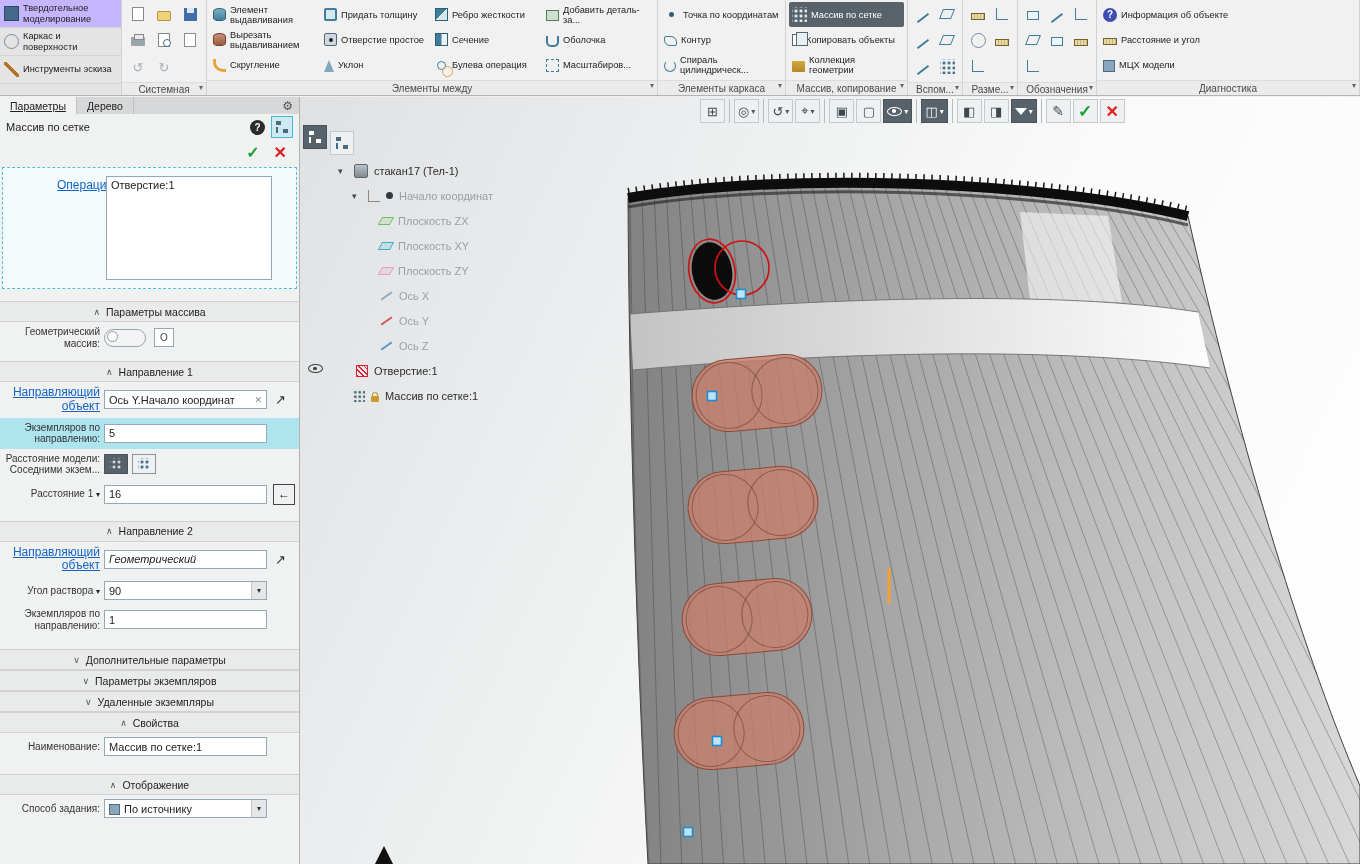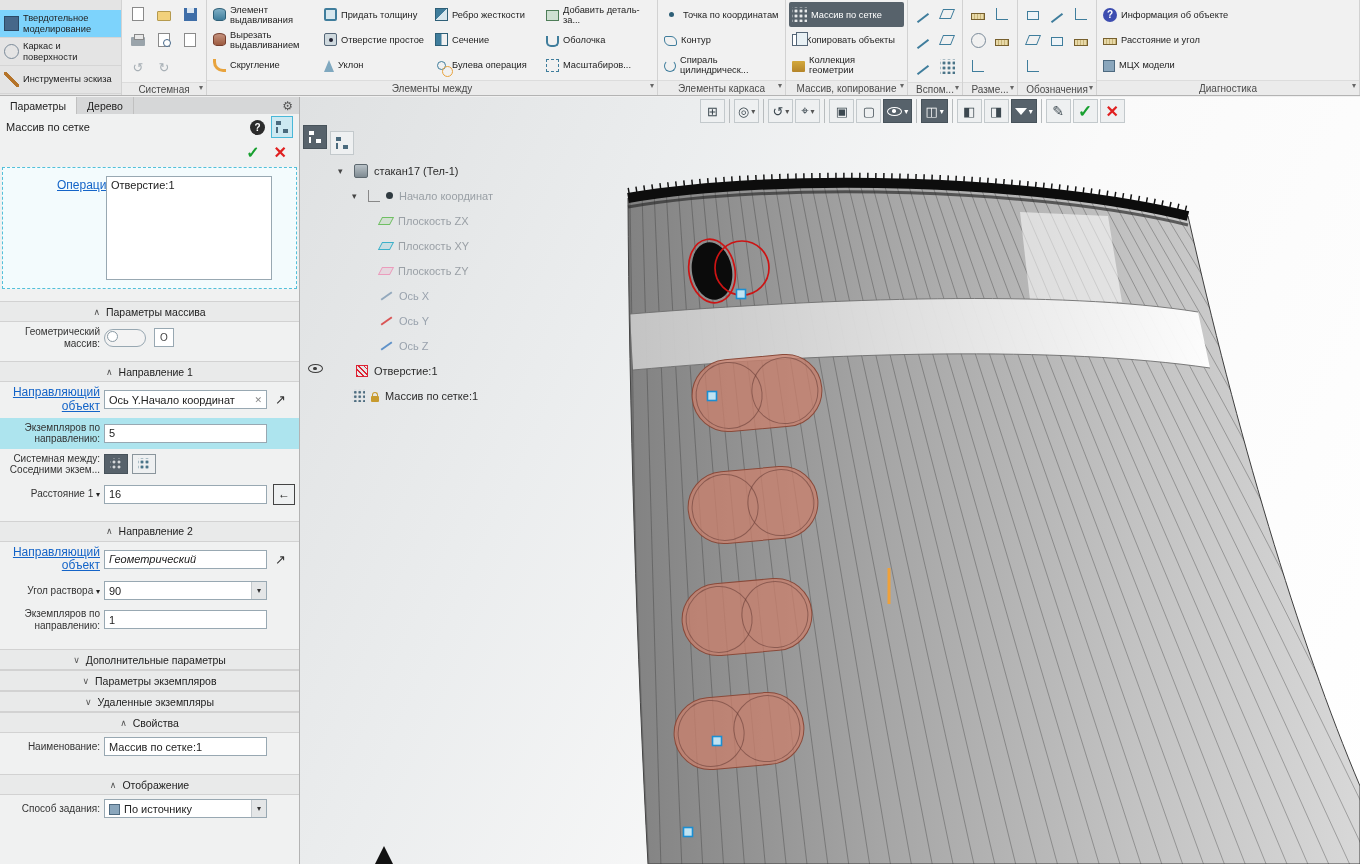--- a/index.html
+++ b/index.html
@@ -8,21 +8,21 @@
 
   
   .ribbon{position:absolute;left:0;top:0;width:1360px;height:96px;display:flex;background:#f1f1f1;border-bottom:1px solid #b3b3b3;box-sizing:border-box;}
   .rgroup{display:flex;flex-direction:column;border-right:1px solid #d2d2d2;box-sizing:border-box;min-width:0;}
   .rgroup-body{flex:1;display:flex;padding:2px 3px;box-sizing:border-box;}
   .rgroup-label{position:relative;height:14px;font-size:10px;color:#4a4a4a;background:#ebebeb;border-top:1px solid #dcdcdc;display:flex;align-items:center;justify-content:center;white-space:nowrap;overflow:hidden;}
   .rgroup-label .gcaret:after{content:"▾";position:absolute;right:3px;top:0;font-size:8px;color:#666;}
   
   .rg-tabs{width:122px;background:#e4e4e4;}
   .mode-tab{height:27px;display:flex;align-items:center;gap:4px;padding:0 4px;font-size:9.3px;line-height:1.08;cursor:default;border-bottom:1px solid #d5d5d5;}
-  .mode-tab.active{background:#7dd3fc;margin-top:10px;}
+  .mode-tab.active{background:#c4b5fd;}
   
   .rbtn{display:flex;align-items:center;gap:4px;padding:0 3px;font-size:9.3px;line-height:1.08;white-space:normal;border-radius:2px;cursor:default;}
   .rbtn.sel{background:#57626b;color:#fff;}
   .rbtn-label{display:block;}
   .sys-grid{display:grid;grid-template-columns:repeat(3,26px);grid-auto-rows:26px;align-items:center;justify-items:center;}
   .col3{display:grid;grid-template-rows:repeat(3,1fr);}
   .grid43{display:grid;grid-auto-flow:column;grid-template-rows:repeat(3,1fr);grid-template-columns:repeat(4,111px);}
   .icons-grid2{display:grid;grid-template-columns:repeat(2,24px);grid-auto-rows:26px;align-items:center;justify-items:center;}
   .icons-grid3{display:grid;grid-template-columns:repeat(3,24px);grid-auto-rows:26px;align-items:center;justify-items:center;}
 
@@ -129,21 +129,21 @@
   .trow .tcaret{font-size:9px;color:#444;width:10px;}
   .tlabel{font-size:11px;color:#2c2c2c;}
   .tlabel.gray{color:#9aa0a6;}
   .tlabel.grayblue{color:#99a2ad;}
   .tree-eye{position:absolute;left:-4px;top:206px;}
 
   
   .panel{position:absolute;left:0;top:97px;width:300px;height:767px;background:#f0f1f1;border-right:1px solid #b3b3b3;box-sizing:border-box;overflow:hidden;}
   .ptabs{height:17px;background:#d6d7d8;display:flex;align-items:stretch;font-size:10.5px;}
   .ptab{padding:1px 10px 0;display:flex;align-items:center;background:#d6d7d8;border-right:1px solid #c0c0c0;cursor:default;}
-  .ptab.active{background:#f0f1f1;}
+  .ptab.active{background:#f0f1f1;text-decoration:underline;}
   .ptab-gear{margin-left:auto;padding:0 6px;display:flex;align-items:center;font-size:12px;color:#555;cursor:default;}
   .phead{height:26px;display:flex;align-items:center;padding:0 6px;gap:6px;}
   .ptitle{font-size:11px;color:#222;flex:1;}
   .phelp{width:15px;height:15px;border-radius:50%;background:#2c2c2c;color:#fff;font-size:10px;font-weight:bold;display:flex;align-items:center;justify-content:center;cursor:default;}
   .pstruct{width:20px;height:20px;border:1px solid #49b8d8;background:#cde9f2;display:flex;align-items:center;justify-content:center;cursor:default;}
   .pconfirm{height:24px;display:flex;align-items:center;justify-content:flex-end;gap:14px;padding:0 12px;}
   .pok{color:#18a030;font-size:16px;font-weight:bold;cursor:default;}
   .pcancel{color:#e02020;font-size:16px;font-weight:bold;cursor:default;}
   .pblue{margin:3px 2px 0 2px;height:122px;border:1px dashed #53c0da;background:#f3fbfd;position:relative;box-sizing:border-box;}
   .plink{color:#1464c8;text-decoration:underline;font-size:12px;cursor:default;}
@@ -645,21 +645,21 @@
     </div>
 
     <div class="prow hl">
       <div class="plabel">Экземпляров по направлению:</div>
       <div class="pinput w160">
           <span>5</span>
         </div>
     </div>
 
     <div class="prow">
-      <div class="plabel"><span>Системная между:</span><br><span>Соседними экзем...</span></div>
+      <div class="plabel"><span>Расстояние модели:</span><br><span>Соседними экзем...</span></div>
       <div class="sbtn dark">
           <span class="ic ic-dots" style="background-image:radial-gradient(circle,#fff 1.2px,transparent 1.4px)"></span>
         </div>
       <div class="sbtn">
           <span class="ic ic-dots"></span>
         </div>
     </div>
 
     <div class="prow">
       <div class="plabel"><span>Расстояние 1</span> <span class="lcaret">▾</span></div>

